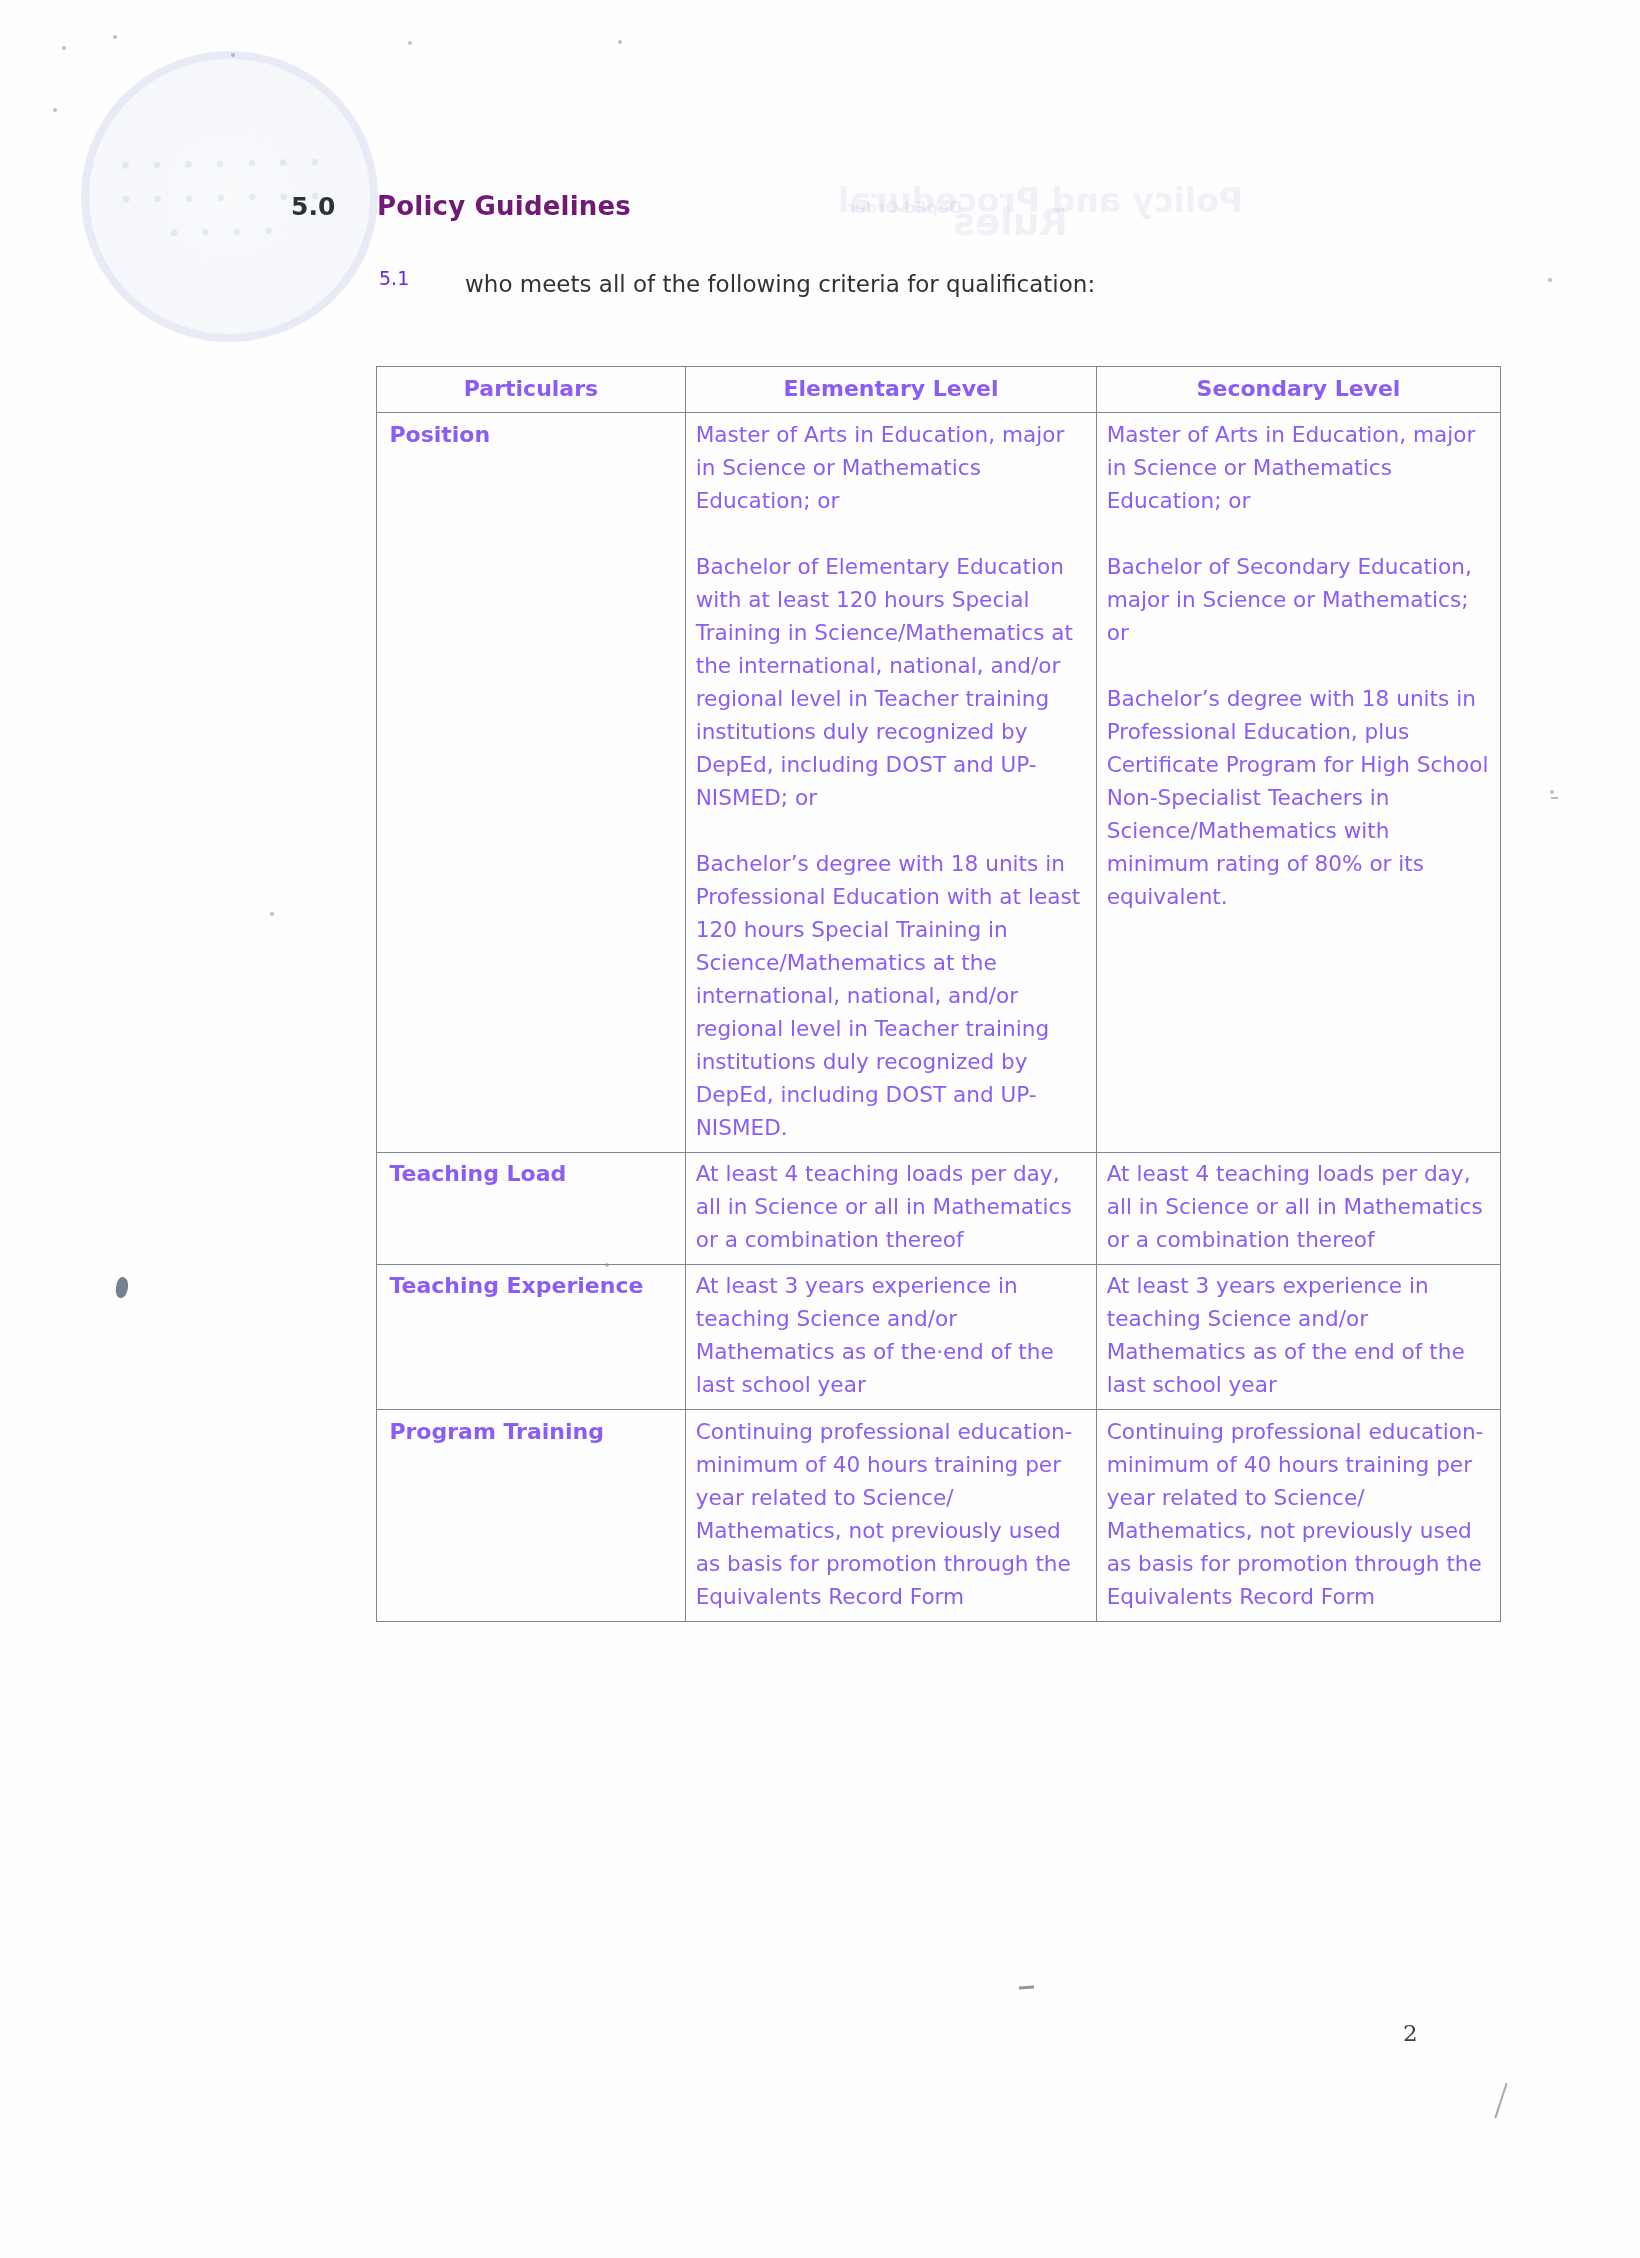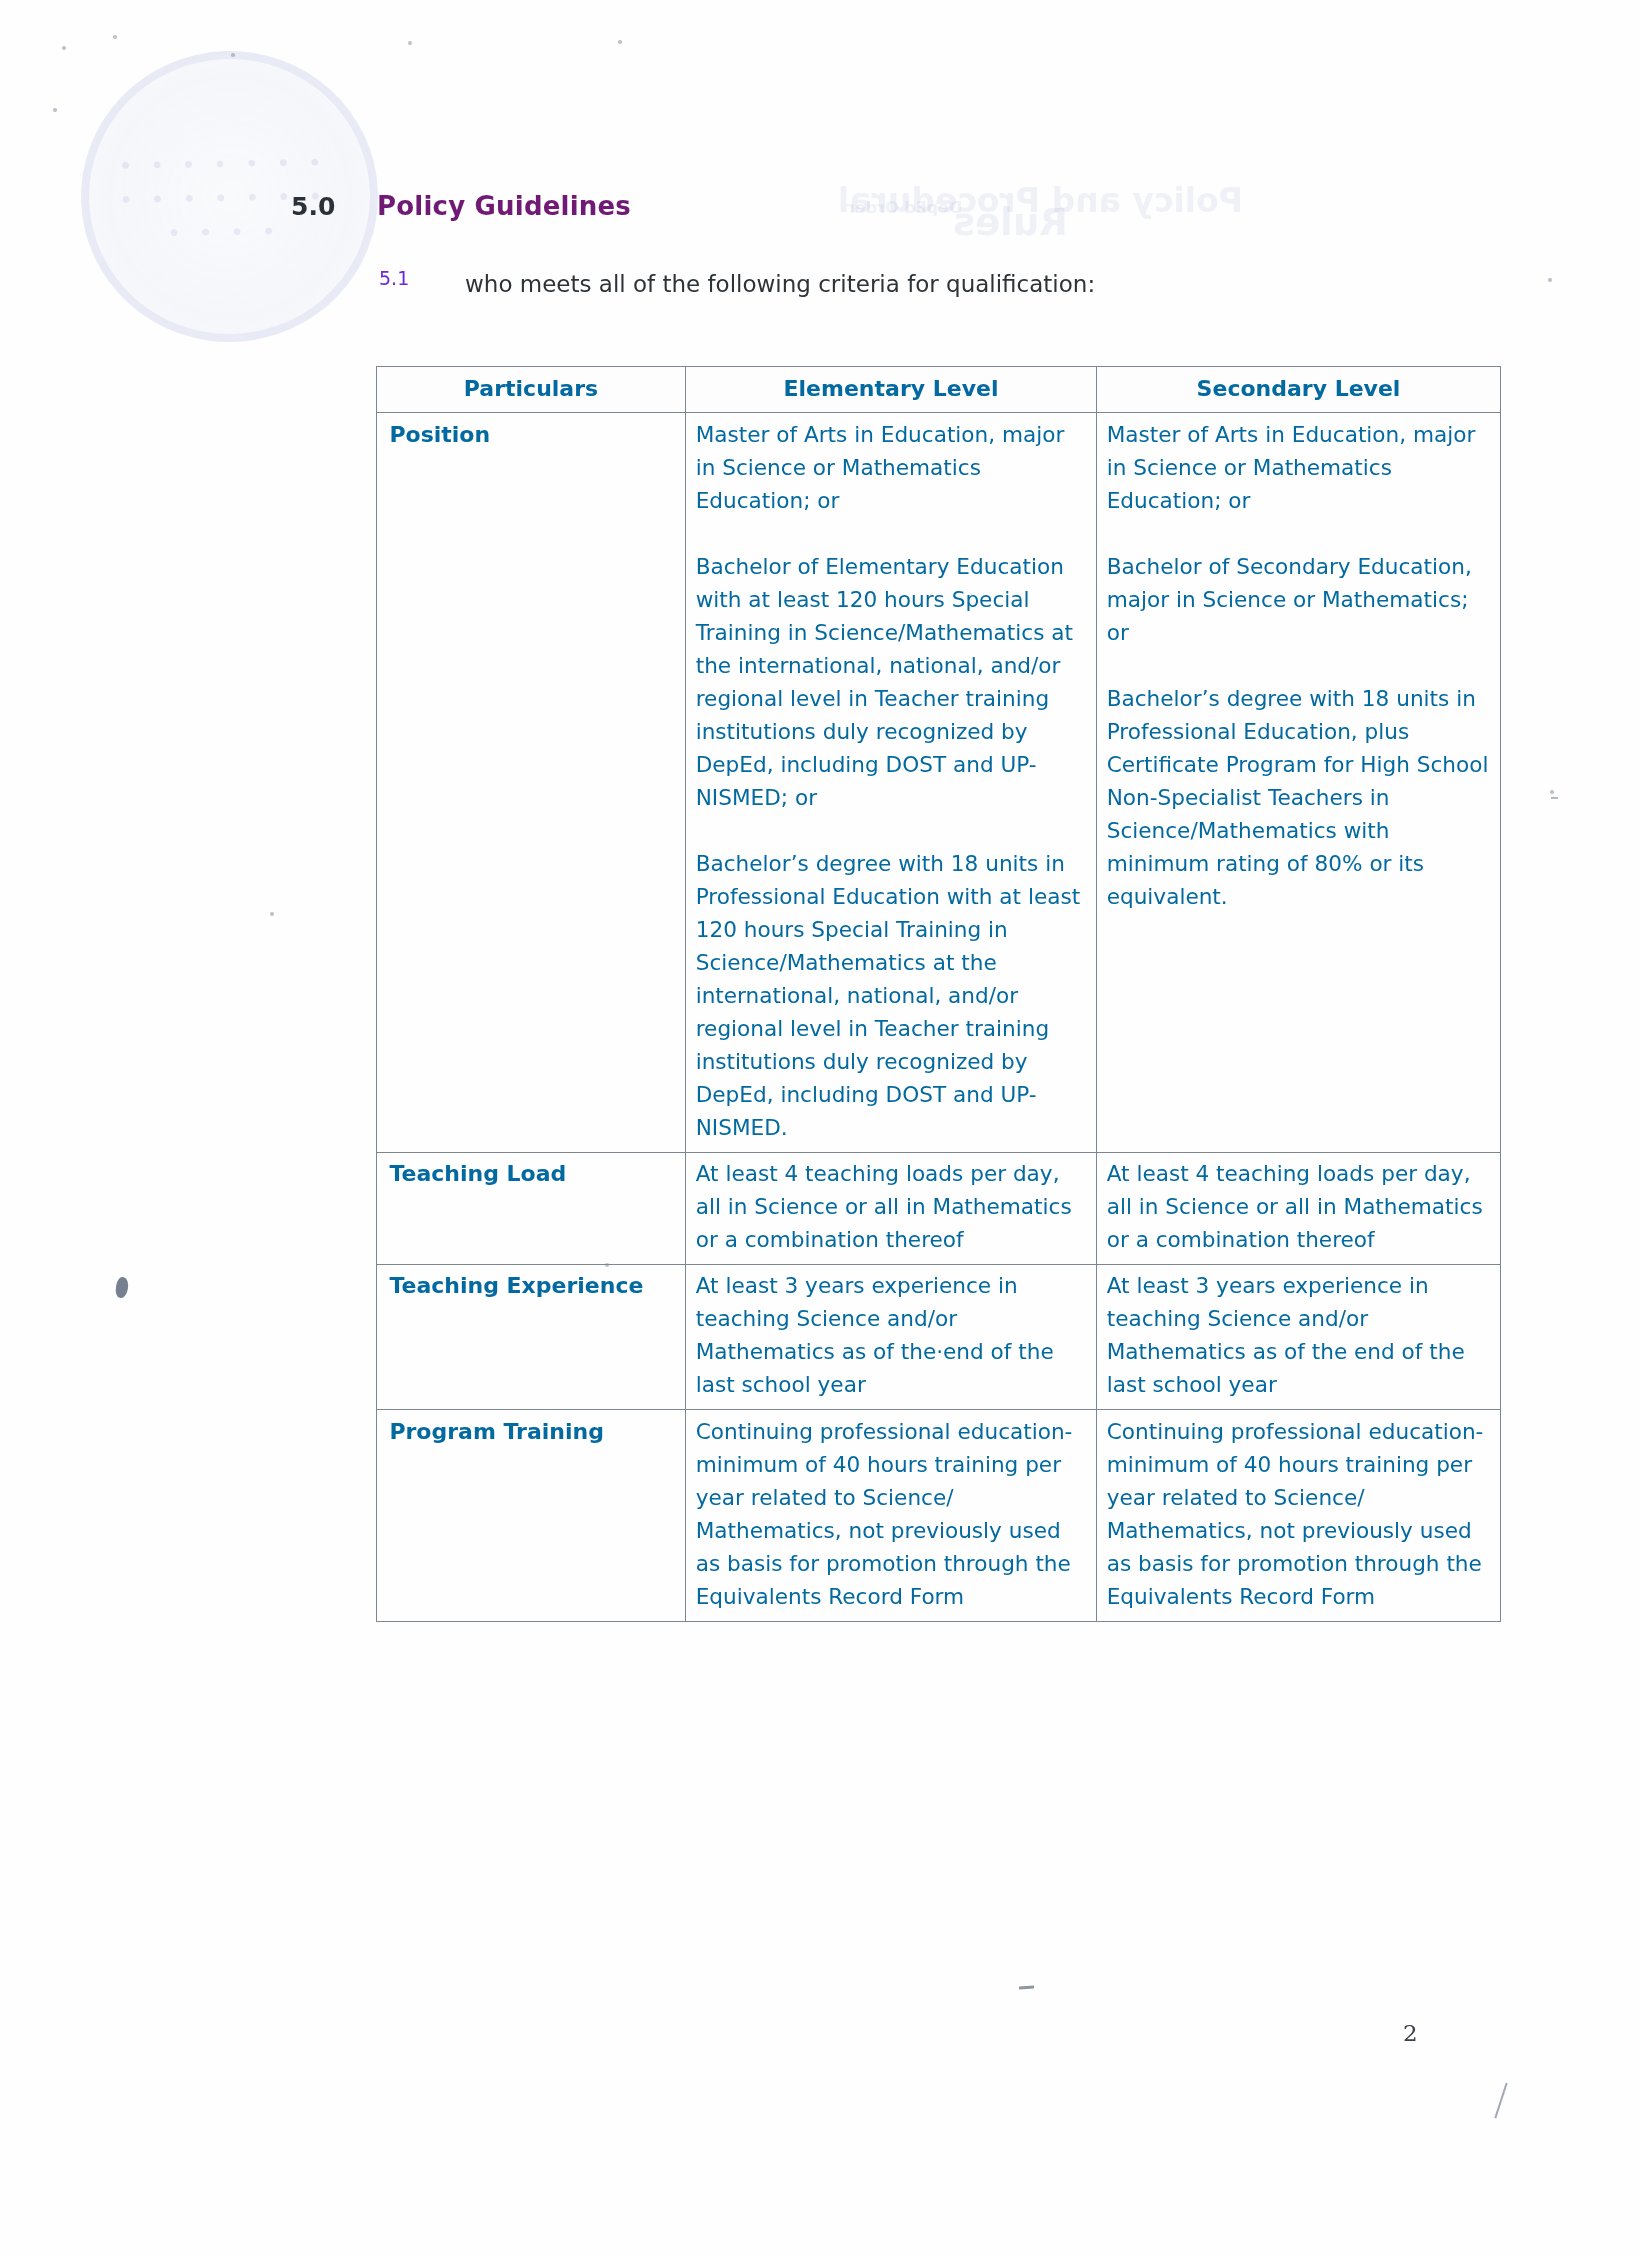--- a/index.html
+++ b/index.html
@@ -165,21 +165,21 @@
   }
   table.crit col.c1 { width: 309px; }
   table.crit col.c2 { width: 411px; }
   table.crit col.c3 { width: 404px; }
   table.crit th, table.crit td {
     border: 0.9px solid #7e878f;
     vertical-align: top;
     padding: 4.4px 9.7px 8px 9.7px;
     font-size: 21.6px;
     line-height: 33px;
-    color: #0369a1;
+    color: #8b5cf6;
     margin-left: 36px;
   }
   table.crit th {
     text-align: center;
     font-weight: bold;
     font-size: 22px;
     padding: 5.3px 7px 7px 7px;
     background: #fdfdfd;
   }
   table.crit td.particular {

